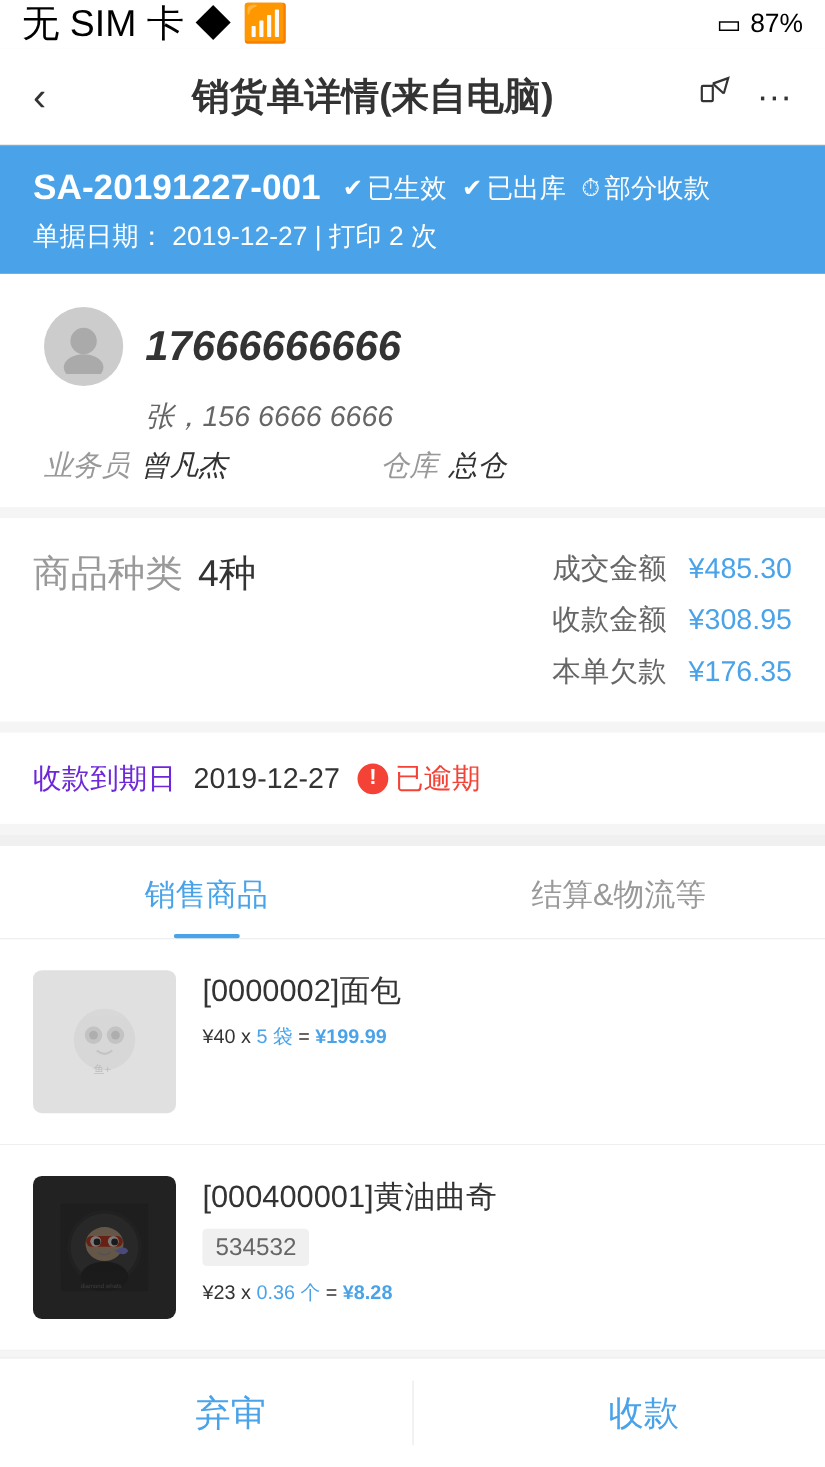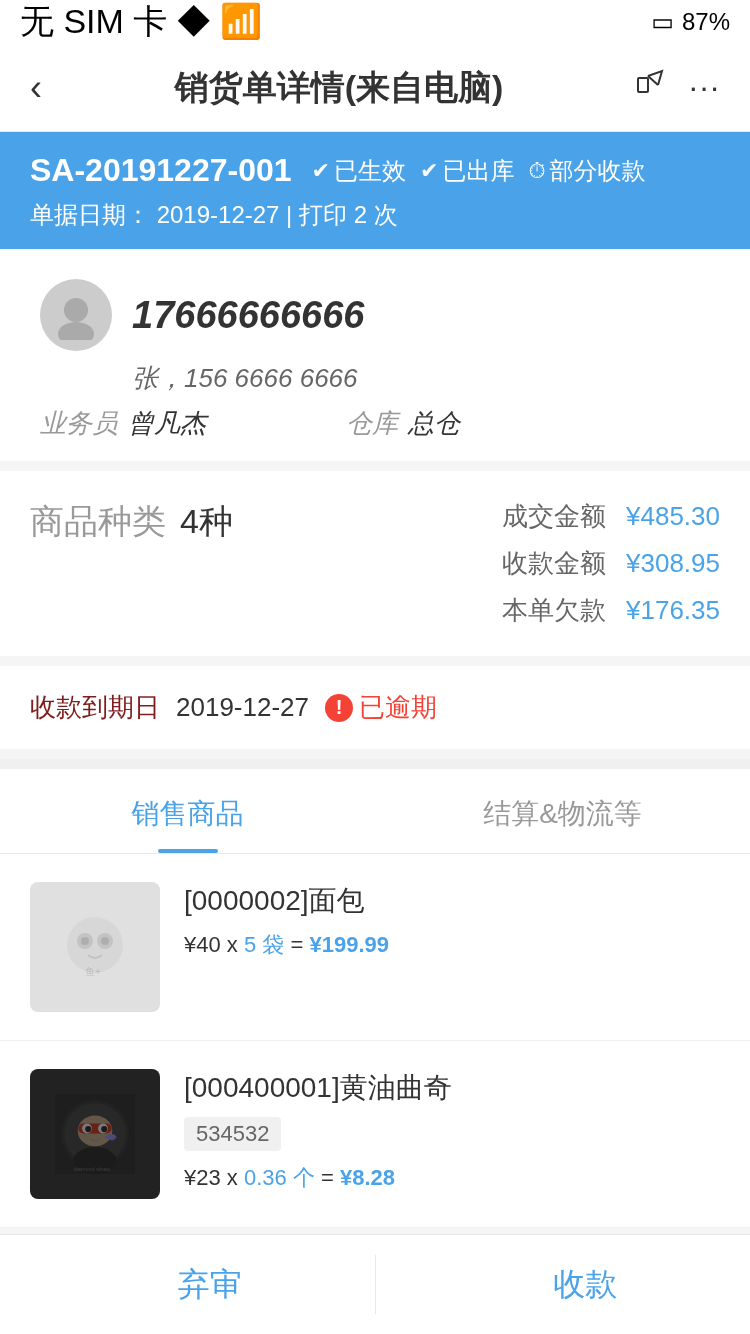--- a/index.html
+++ b/index.html
@@ -183,21 +183,21 @@
     .due-section {
       background: #fff;
       padding: 24px 30px;
       margin-bottom: 10px;
       display: flex;
       align-items: center;
       gap: 16px;
       font-size: 26px;
       color: #666;
     }
-    .due-label { color: #7f1d1d; }
+    .due-label { color: #6d28d9; }
     .due-date { color: #333; }
     .overdue-badge {
       display: flex;
       align-items: center;
       gap: 6px;
       color: #f44336;
     }
     .overdue-icon {
       width: 28px;
       height: 28px;
@@ -280,21 +280,21 @@
     .product-sku {
       display: inline-block;
       background: #f0f0f0;
       color: #666;
       font-size: 22px;
       padding: 4px 12px;
       border-radius: 4px;
       margin-bottom: 12px;
     }
     .product-price {
-      font-size: 22px;
+      font-size: 18px;
       color: #333;
     }
     .product-price .qty { color: #4AA3E8; }
     .product-price .total { color: #4AA3E8; font-weight: 600; }
 
     
     .bottom-bar {
       position: fixed;
       bottom: 0;
       left: 0;

